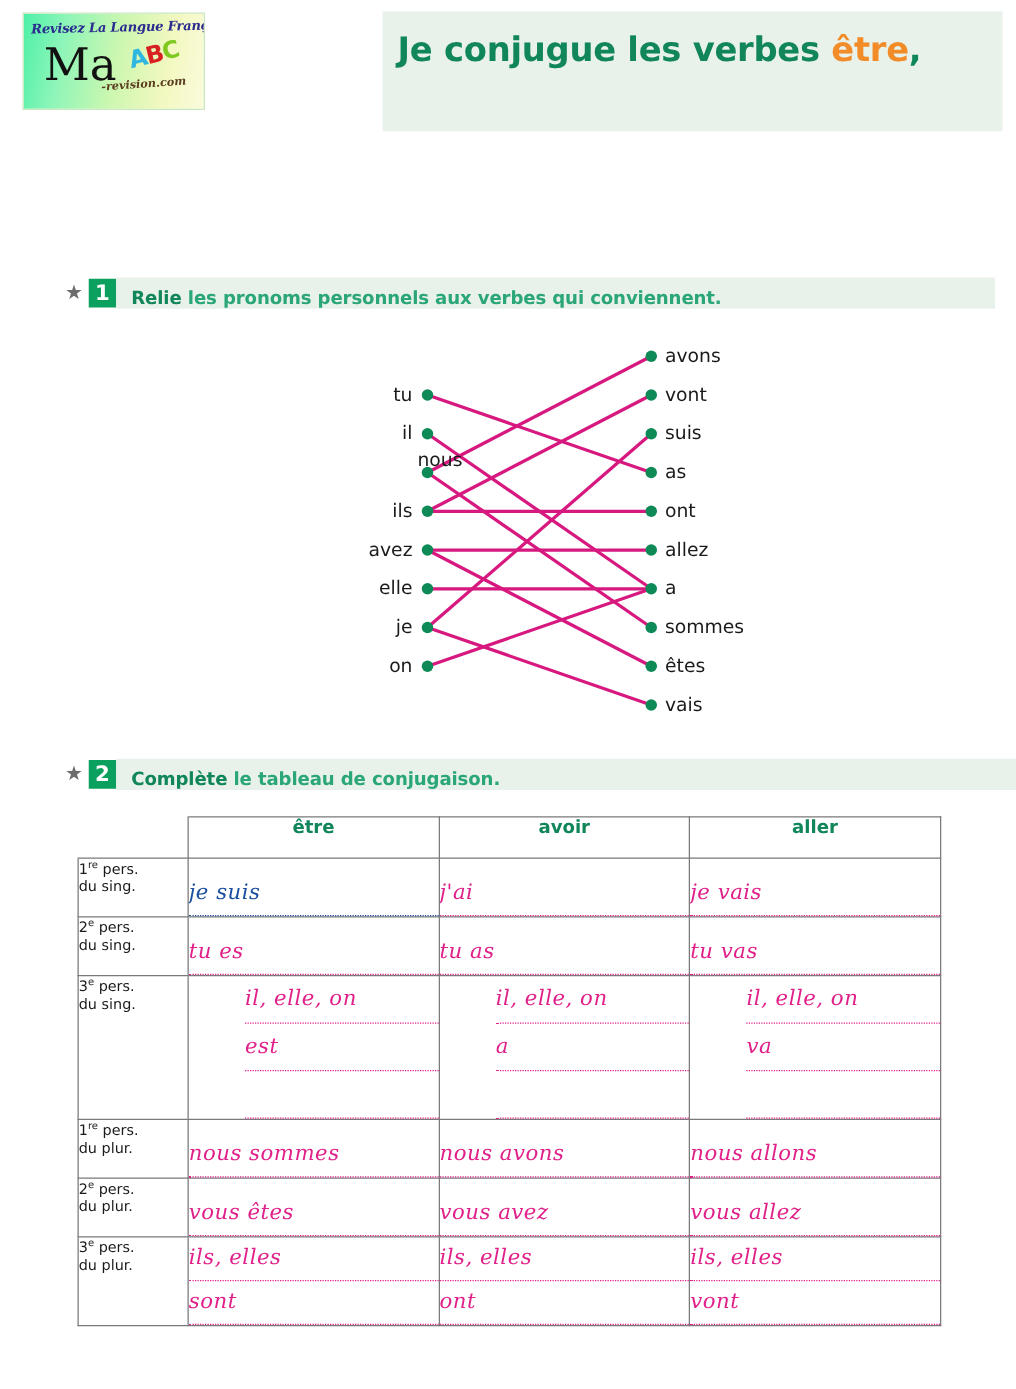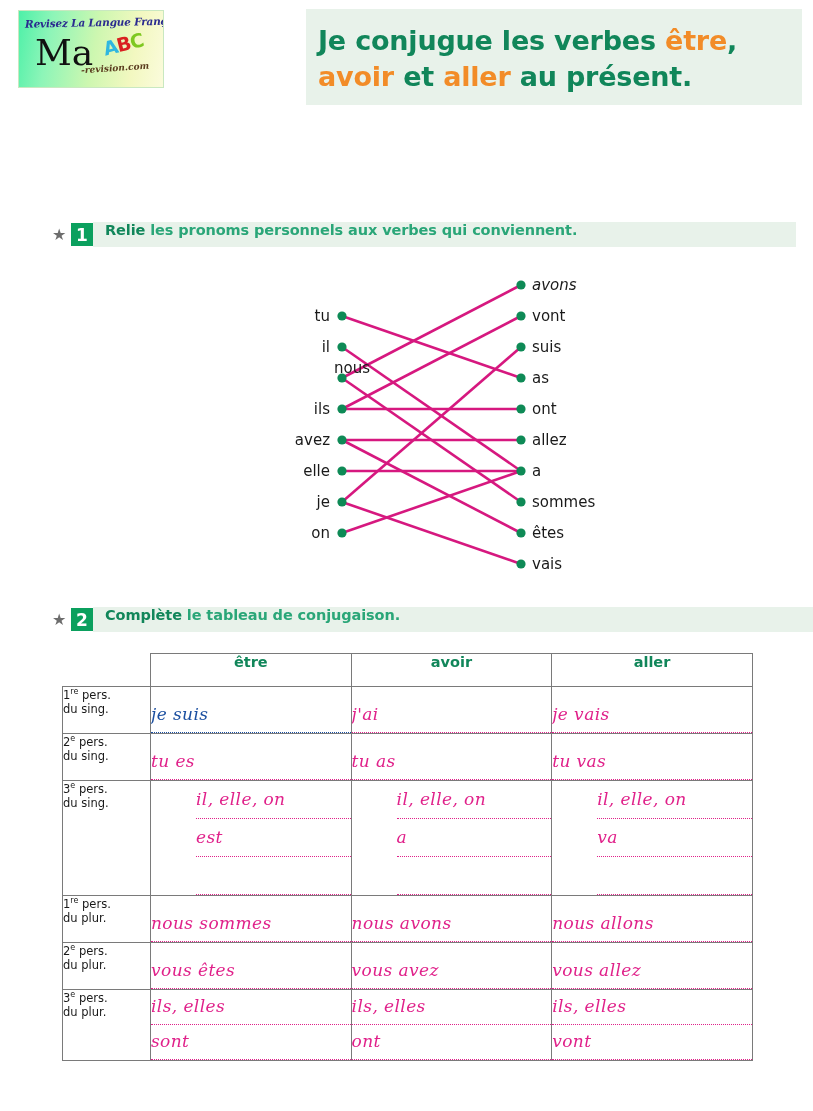--- a/index.html
+++ b/index.html
@@ -121,21 +121,21 @@
     font-size: 17px;
     display: flex;
     align-items: center;
     justify-content: center;
     flex: 0 0 auto;
   }
   .ex-band {
     height: 25px;
     background: #e8f2ea;
     display: flex;
-    align-items: flex-start;
+    align-items: flex-end;
     padding-left: 12px;
     padding-right: 14px;
     white-space: nowrap;
   }
   .ex-text {
     font-family: "DejaVu Sans", sans-serif;
     font-weight: bold;
     font-size: 14.5px;
     color: #11865a;
     letter-spacing: -0.1px;
@@ -236,23 +236,20 @@
     <div class="logo-ma">Ma</div>
     <div class="logo-dom">-revision.com</div>
     <div class="abc">
       <span class="a">A</span><span class="b">B</span><span class="c">C</span>
     </div>
   </div>
 
   <div class="title-band">
     <div class="title-line">
       <span>Je conjugue les verbes </span><span class="hl">être</span><span>,</span>
-    </div>
-    <div class="title-line">
-      <span class="hl">avoir</span><span> et </span><span class="hl">aller</span><span> au présent.</span>
     </div>
   </div>
 </div>
 
 <div class="ex-head" style="left:52px; top:222px;">
   <span class="ex-star">★</span>
   <span class="ex-num">1</span>
   <span class="ex-band" style="width:703px;">
     <span class="ex-text"><span>Relie </span><span class="lighter">les pronoms personnels aux verbes qui conviennent.</span></span>
   </span>
@@ -297,21 +294,21 @@
   </svg>
   <div id="match-labels">
       <div class="match-label left" style="left: 330px; top: 48px;">tu</div>
       <div class="match-label left" style="left: 330px; top: 79px;">il</div>
       <div class="match-label left" style="left: 330px; top: 100px; margin-left: 40px;">nous</div>
       <div class="match-label left" style="left: 330px; top: 141px;">ils</div>
       <div class="match-label left" style="left: 330px; top: 172px;">avez</div>
       <div class="match-label left" style="left: 330px; top: 203px;">elle</div>
       <div class="match-label left" style="left: 330px; top: 234px;">je</div>
       <div class="match-label left" style="left: 330px; top: 265px;">on</div>
-      <div class="match-label right" style="left: 532px; top: 17px; font-style: italic;">avons</div>
+      <div class="match-label right" style="left: 532px; top: 17px;">avons</div>
       <div class="match-label right" style="left: 532px; top: 48px;">vont</div>
       <div class="match-label right" style="left: 532px; top: 79px;">suis</div>
       <div class="match-label right" style="left: 532px; top: 110px;">as</div>
       <div class="match-label right" style="left: 532px; top: 141px;">ont</div>
       <div class="match-label right" style="left: 532px; top: 172px;">allez</div>
       <div class="match-label right" style="left: 532px; top: 203px;">a</div>
       <div class="match-label right" style="left: 532px; top: 234px;">sommes</div>
       <div class="match-label right" style="left: 532px; top: 265px;">êtes</div>
       <div class="match-label right" style="left: 532px; top: 296px;">vais</div>
     </div>

